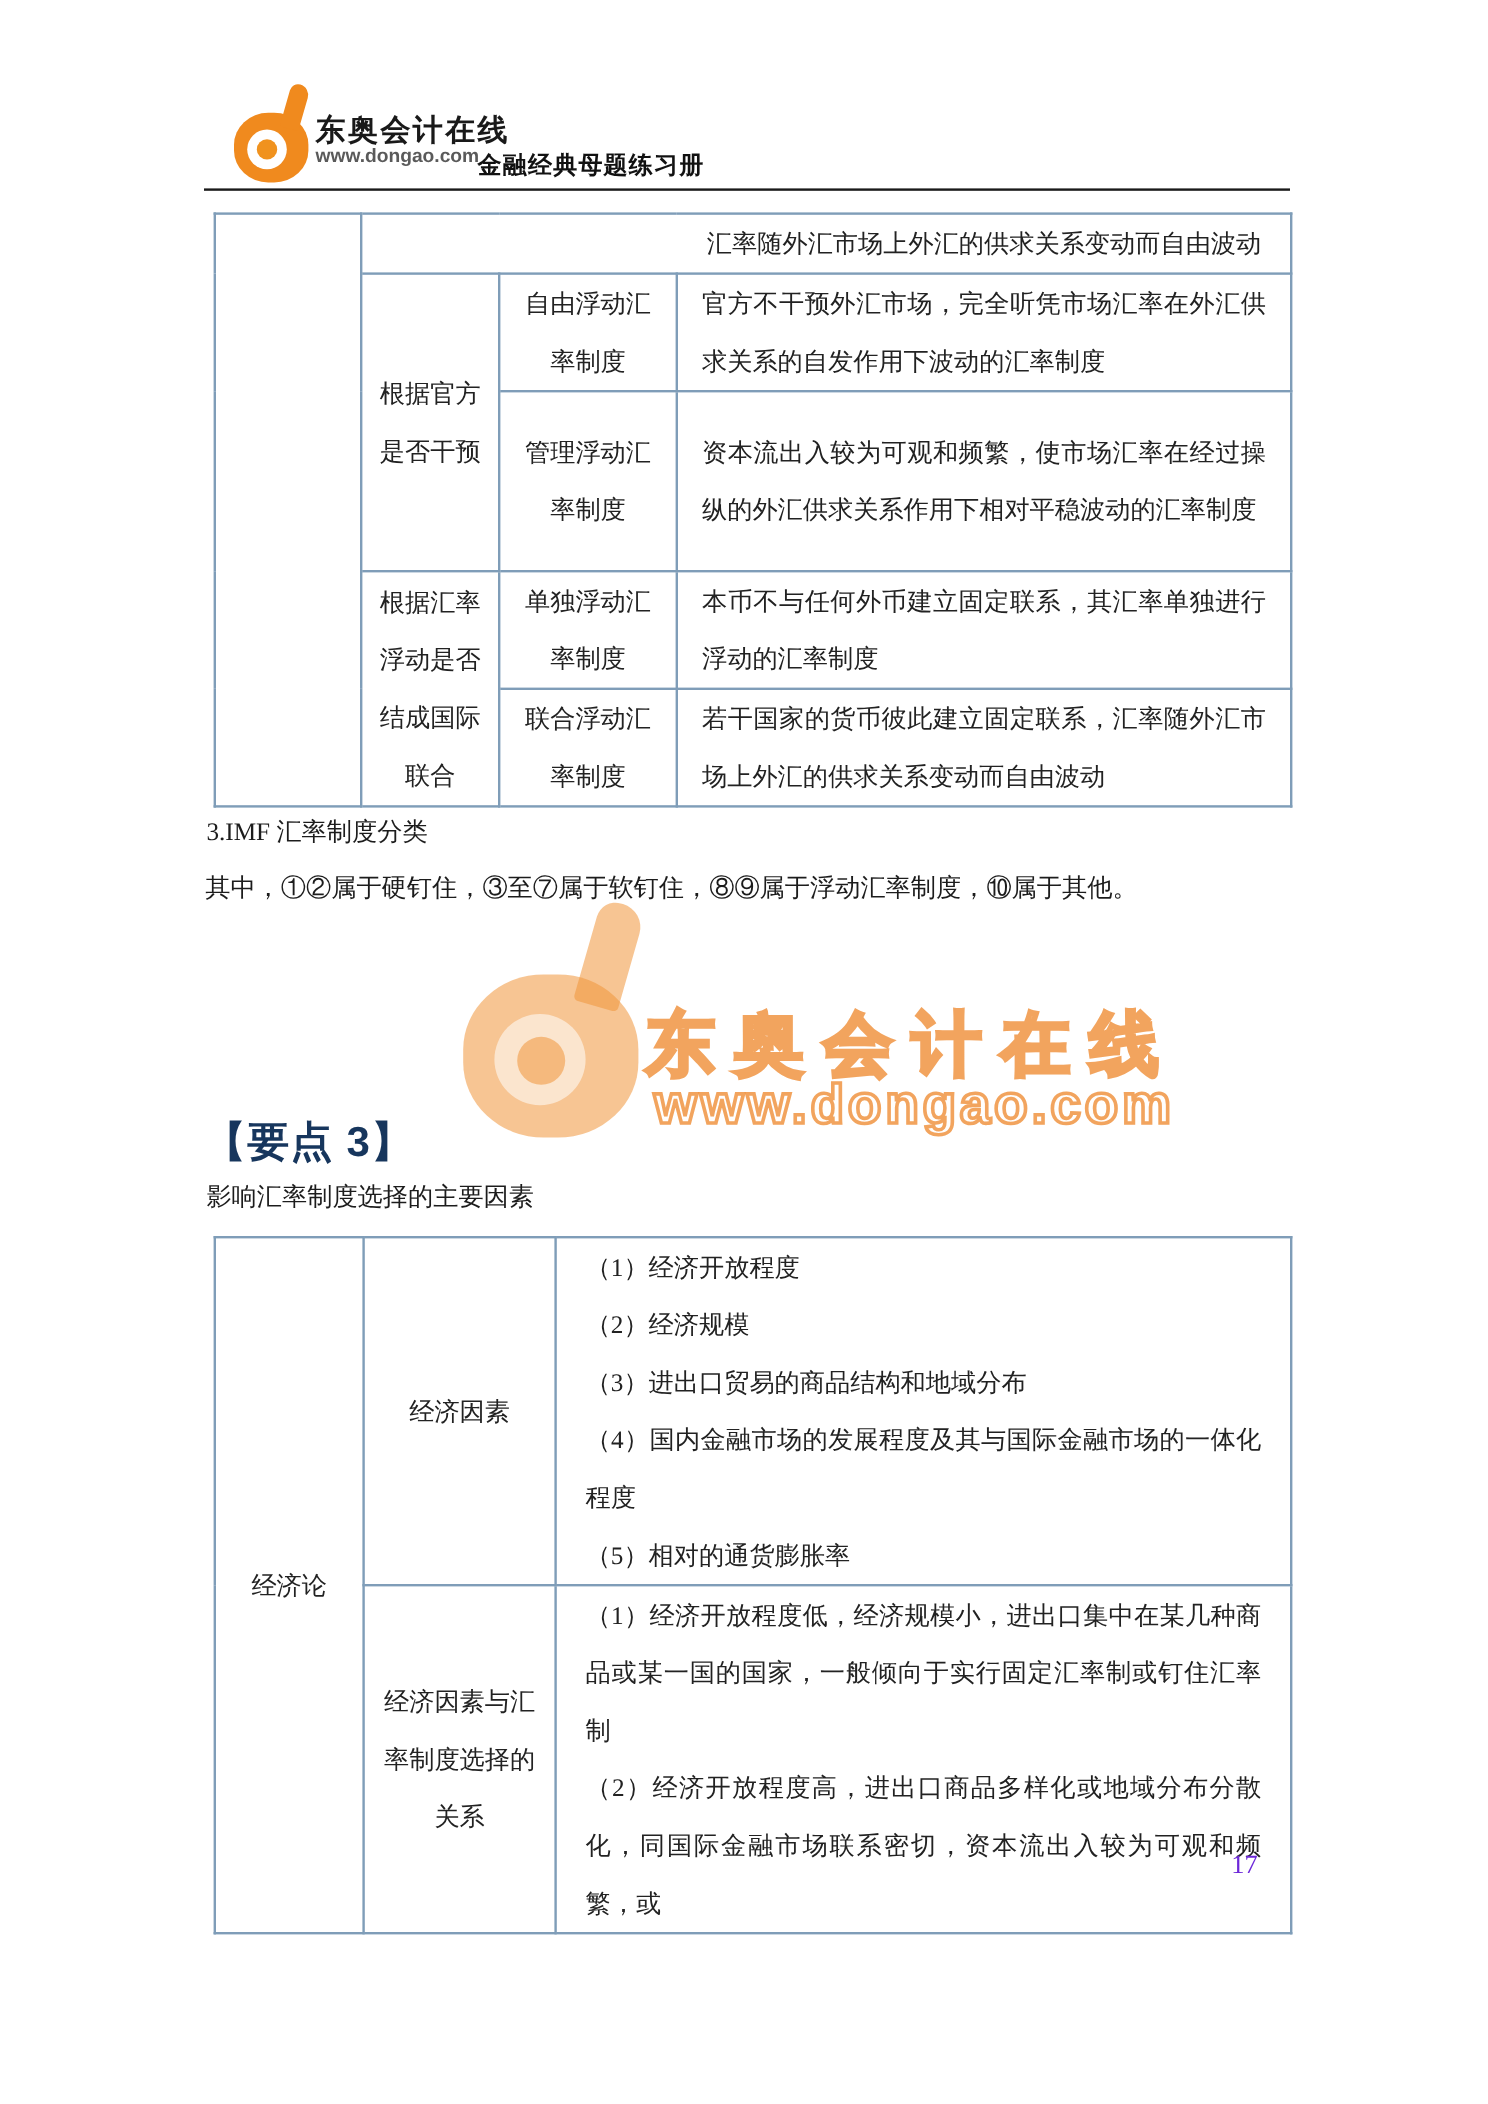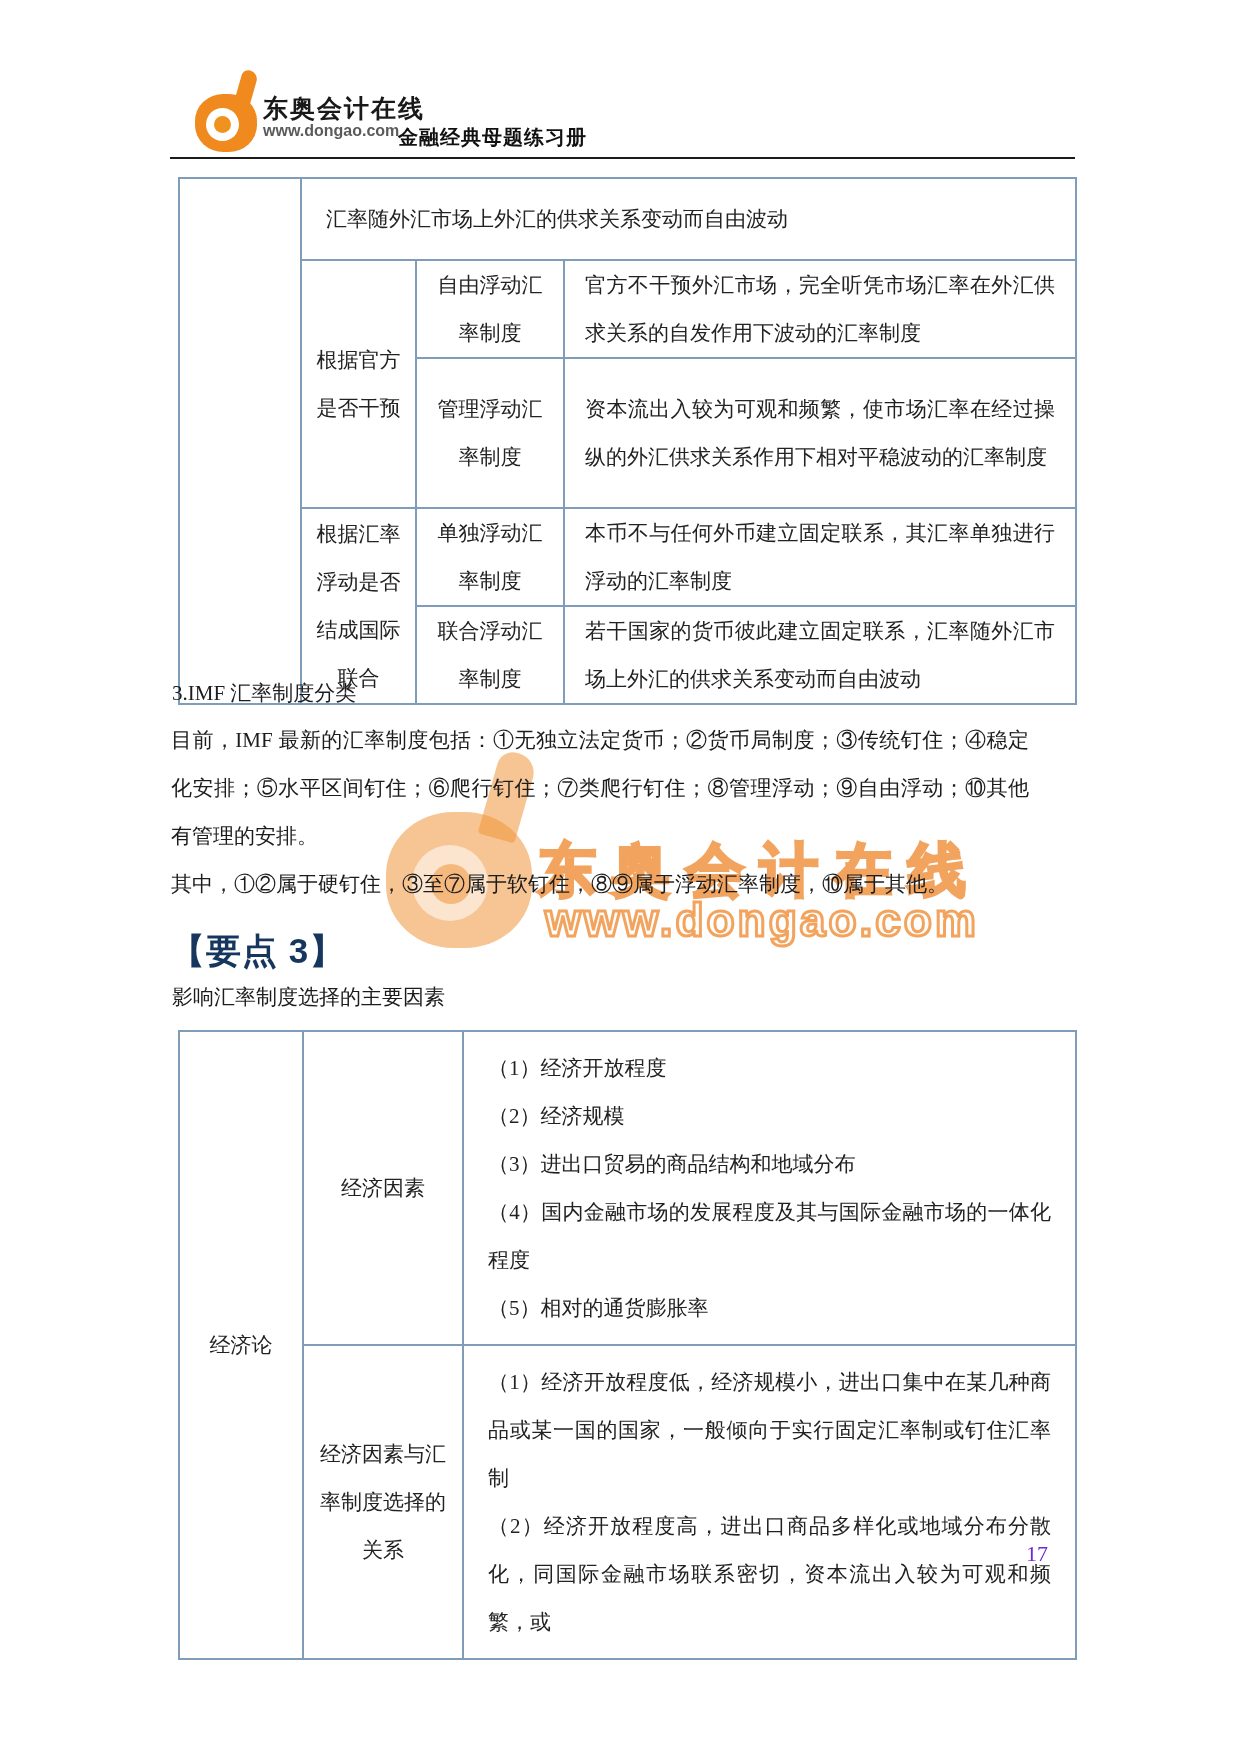--- a/index.html
+++ b/index.html
@@ -23,27 +23,27 @@
   .brand-url{left:263px;top:122px;font-family:"Liberation Sans","DejaVu Sans",sans-serif;font-weight:bold;font-size:16px;color:#5a5a5a;}
   .doc-title{left:398px;top:124px;font-family:"Liberation Sans","DejaVu Sans",sans-serif;font-weight:bold;font-size:20px;letter-spacing:1px;color:#111;}
   .header-rule{left:170px;top:157px;width:905px;height:2px;background:#1a1a1a;}
 
   
   table{border-collapse:collapse;table-layout:fixed;}
   td{border:2px solid #7f9db8;font-size:21px;line-height:48px;vertical-align:middle;color:#222;}
   .t1{left:178px;top:177px;width:897px;}
   .t2{left:178px;top:1030px;width:897px;}
   td.c-empty{}
-  td.note{text-align:left;padding:16px 24px;}
+  td.note{text-align:right;padding:0 24px;}
   td.crit{text-align:center;padding:0 8px;}
   td.nm{text-align:center;padding:0 15px;}
   td.desc{text-align:justify;padding:0 20px;}
   td.theory{text-align:center;padding:0 10px;}
   td.nm2{text-align:center;padding:16px 14px;}
-  td.desc2{text-align:justify;padding:12px 24px;vertical-align:middle;}
+  td.desc2{text-align:justify;padding:0 24px;vertical-align:middle;}
 
   
   .sec-heading{left:172px;top:669px;font-size:21px;line-height:48px;}
   .body-paras{left:171px;top:716px;width:858px;font-size:21px;line-height:48px;text-align:justify;}
   .keypoint{left:170px;top:928px;font-size:35px;font-weight:bold;color:#17365d;font-family:"Liberation Sans","DejaVu Sans",sans-serif;letter-spacing:1px;}
   .subtitle{left:172px;top:973px;font-size:21px;line-height:48px;}
   .page-num{left:1026px;top:1541px;font-size:22px;color:#6d28d9;}
 
   
   .wm{opacity:0.55;}
@@ -107,21 +107,20 @@
     </tr>
     <tr style="height:98px">
       <td class="nm">联合浮动汇率制度</td>
       <td class="desc">若干国家的货币彼此建立固定联系，汇率随外汇市场上外汇的供求关系变动而自由波动</td>
     </tr>
   </tbody>
     </table>
 
   <div class="abs sec-heading">3.IMF 汇率制度分类</div>
   <div class="abs body-paras">
-    <div>目前，IMF 最新的汇率制度包括：①无独立法定货币；②货币局制度；③传统钉住；④稳定化安排；⑤水平区间钉住；⑥爬行钉住；⑦类爬行钉住；⑧管理浮动；⑨自由浮动；⑩其他有管理的安排。</div>
     <div>其中，①②属于硬钉住，③至⑦属于软钉住，⑧⑨属于浮动汇率制度，⑩属于其他。</div>
   </div>
 
   <div class="abs keypoint">【要点 3】</div>
   <div class="abs subtitle">影响汇率制度选择的主要因素</div>
 
   <table class="abs t2">
     <colgroup>
       <col style="width:124px">
         <col style="width:160px">

